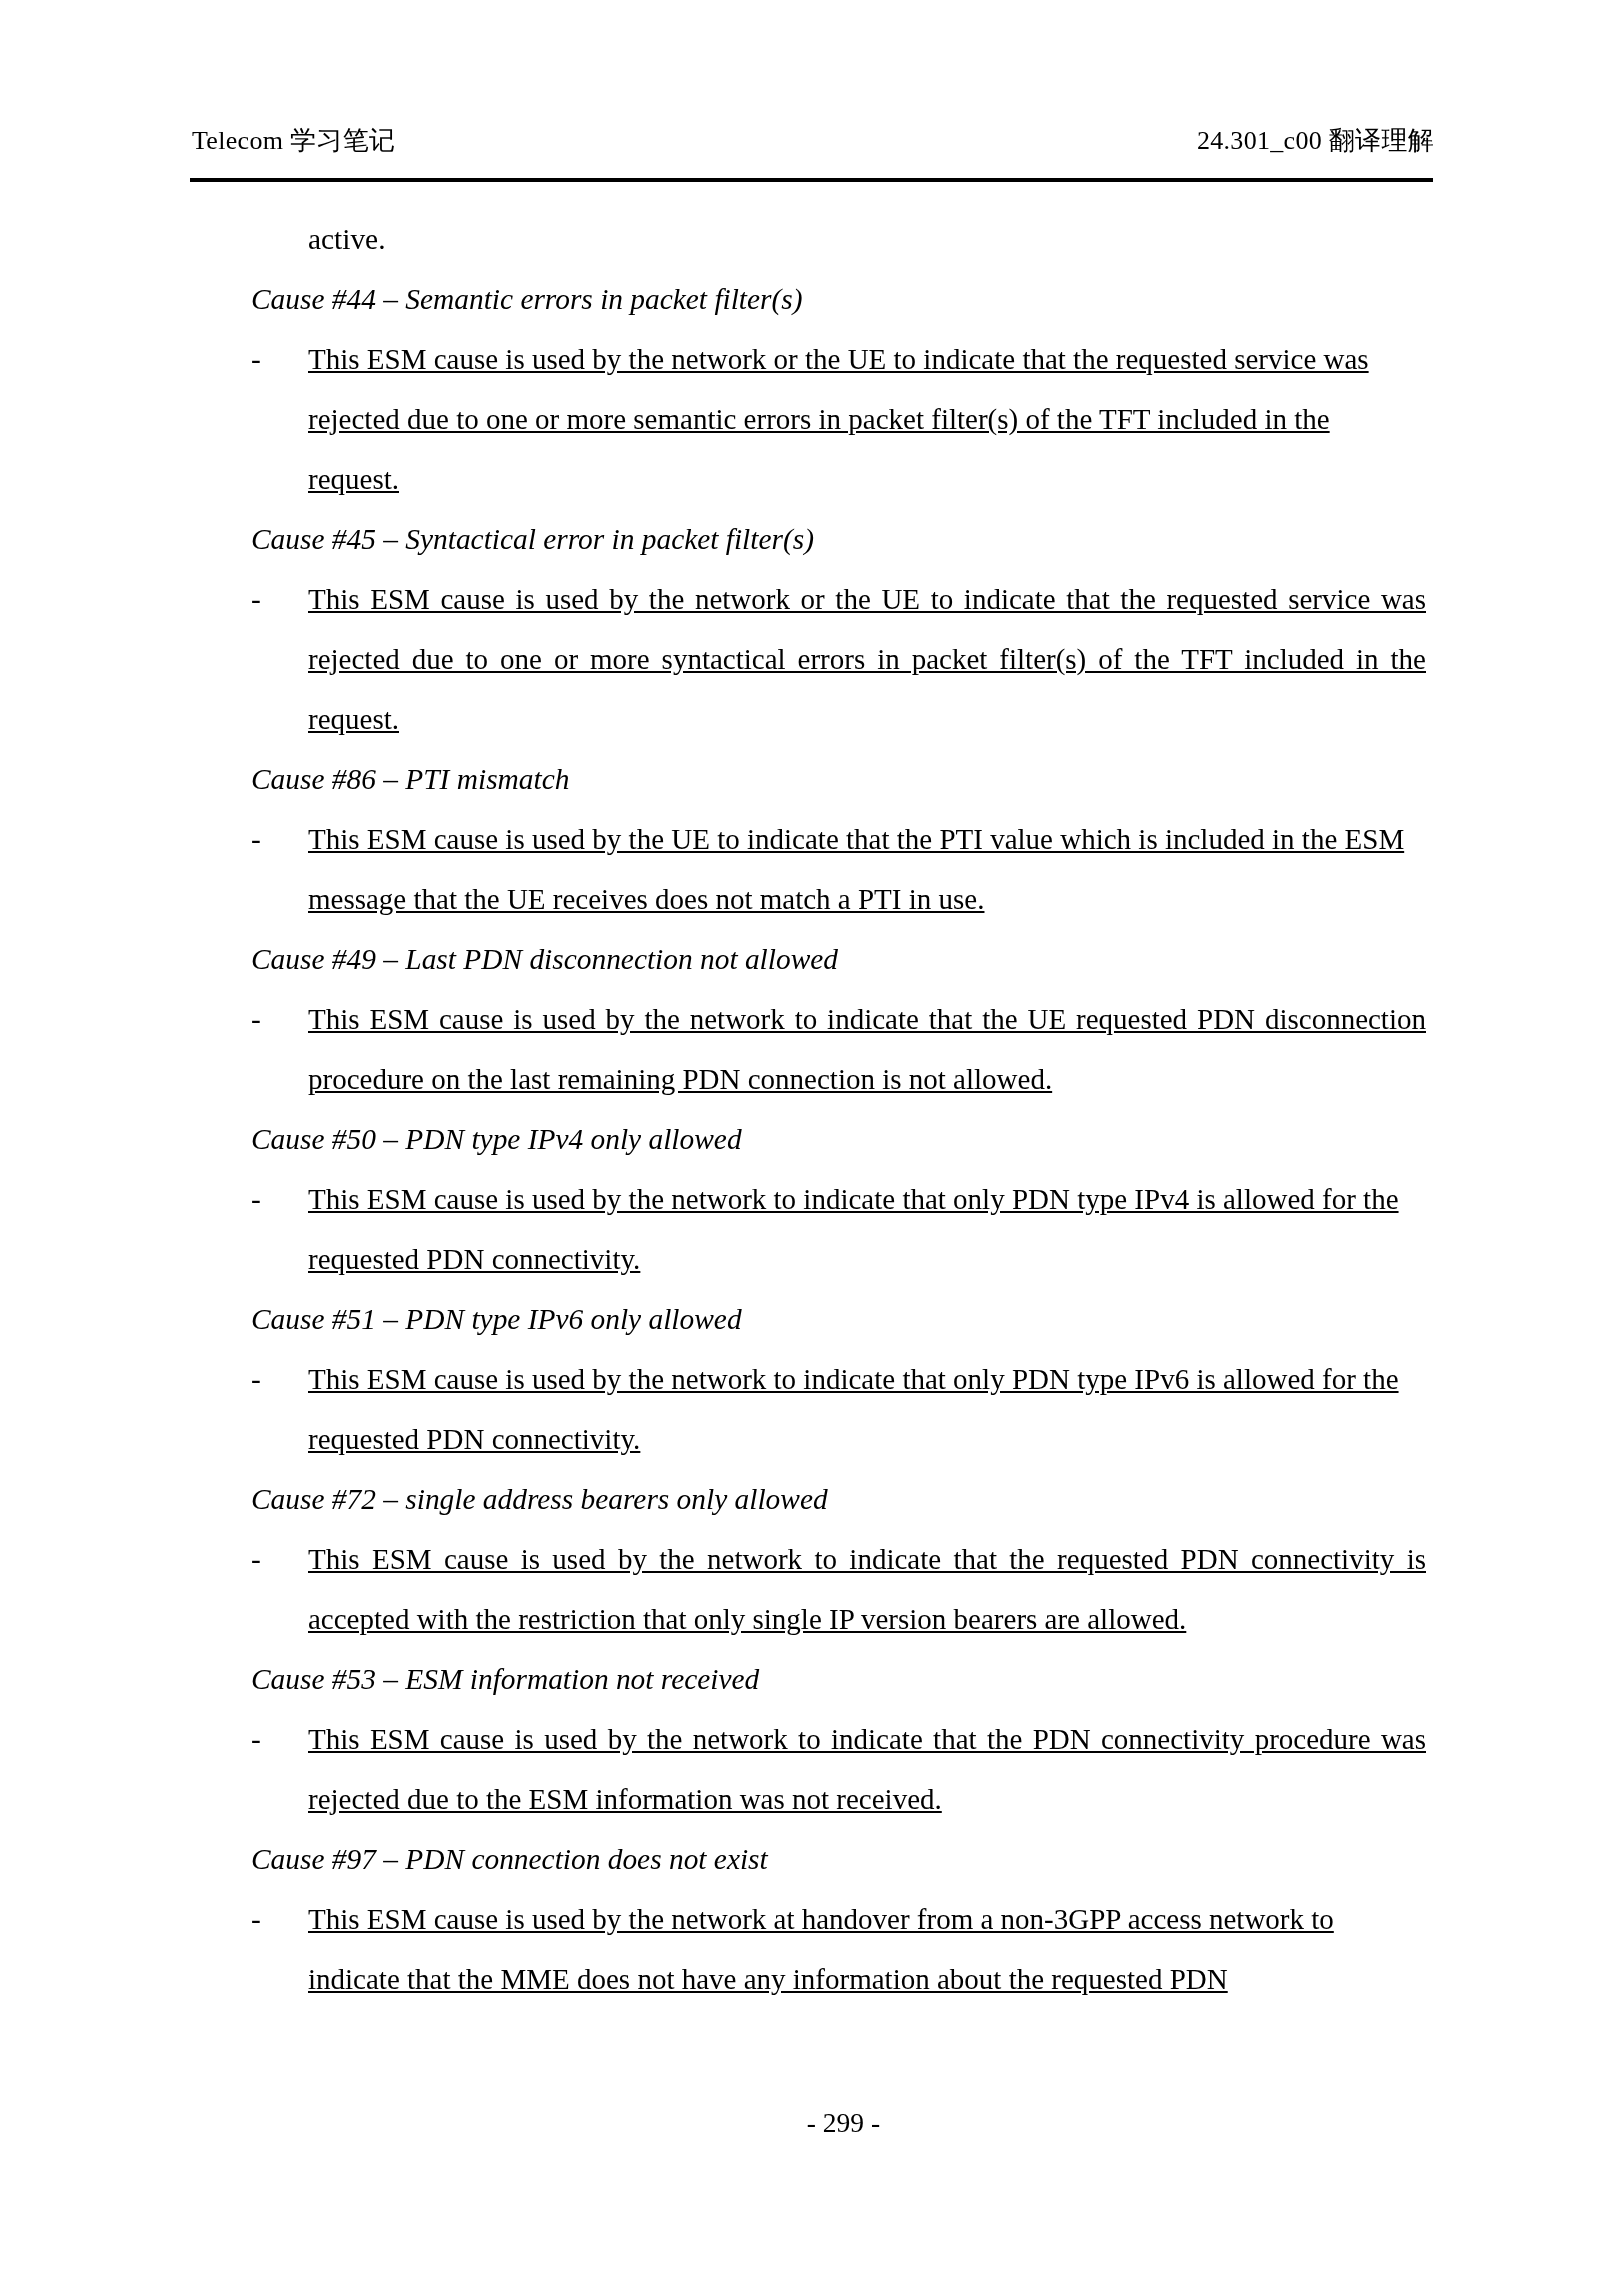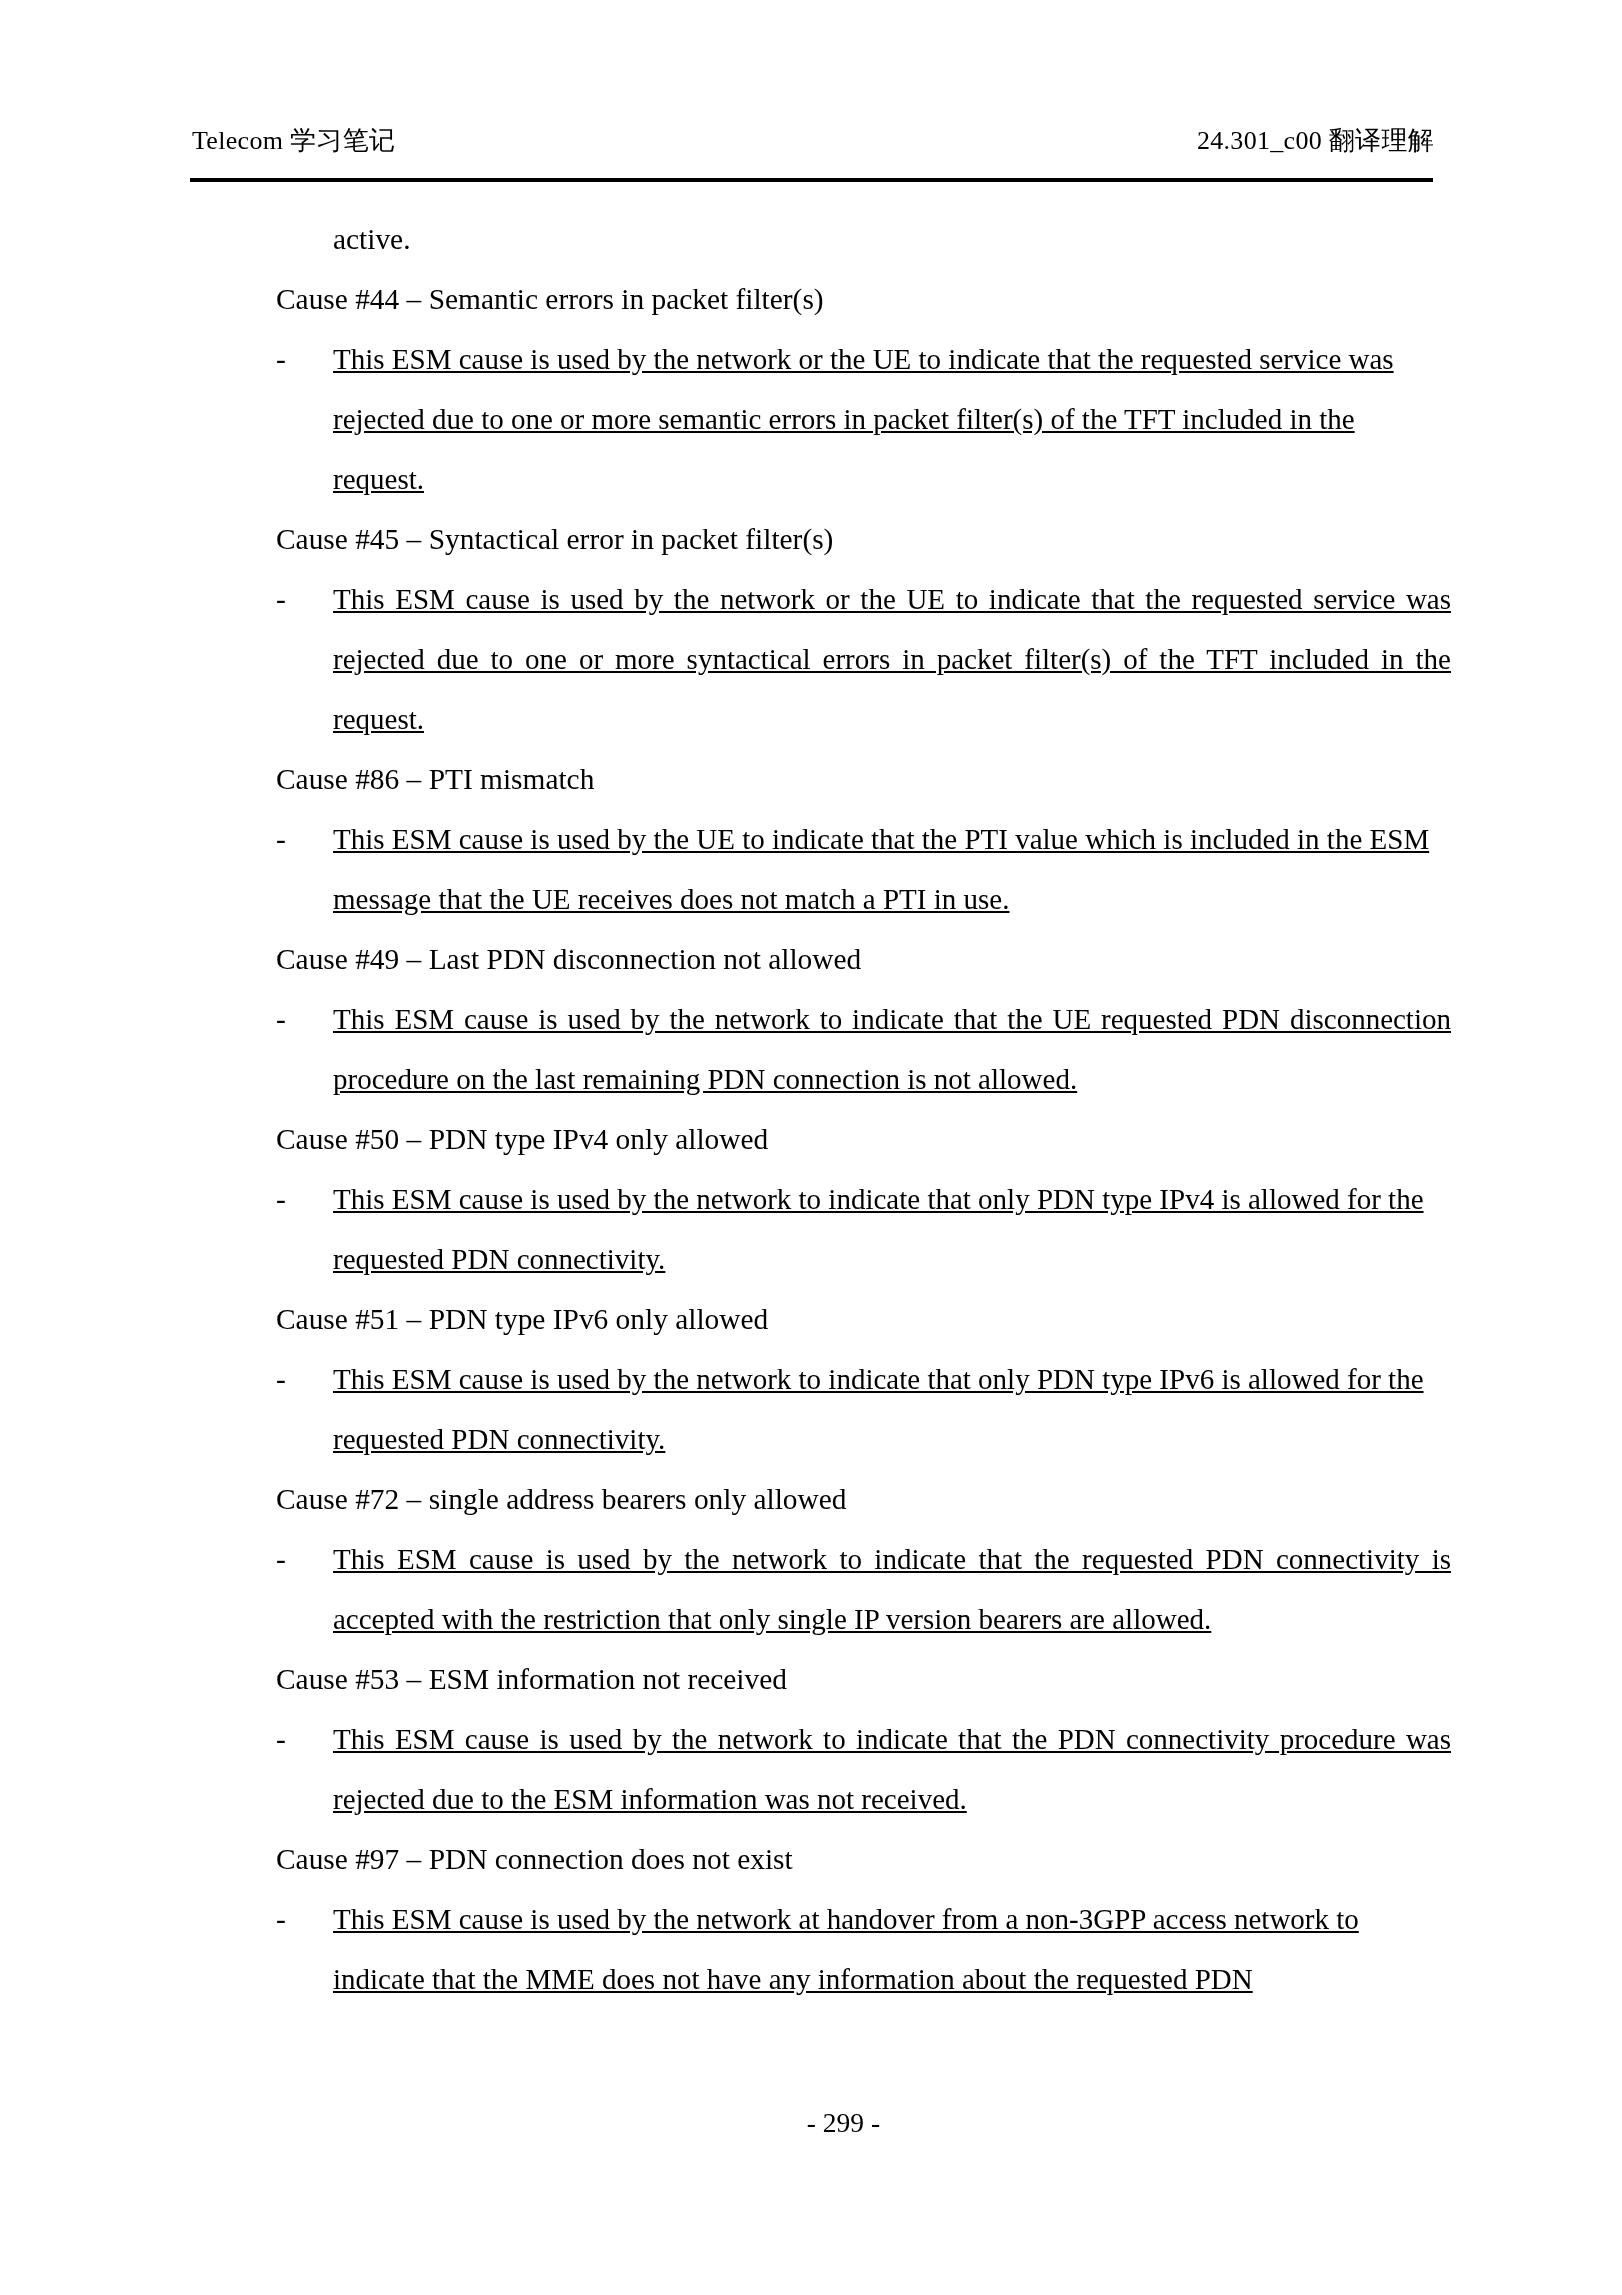--- a/index.html
+++ b/index.html
@@ -46,31 +46,32 @@
     left: 190px;
     top: 178px;
     width: 1243px;
     height: 3.9px;
     background: #000000;
   }
 
   
   .body-col {
     position: absolute;
-    left: 209px;
+    left: 184px;
     top: 209px;
     width: 1242px;
   }
 
   
   .cause-heading {
     font-size: 29.4px;
     line-height: 60px;
     padding-left: 67px;
     white-space: nowrap;
+    font-style: italic;
   }
 
   
   .bullet-item {
     position: relative;
     font-size: 29.4px;
     line-height: 60px;
     padding-left: 124px;
   }
   .bullet-marker {

